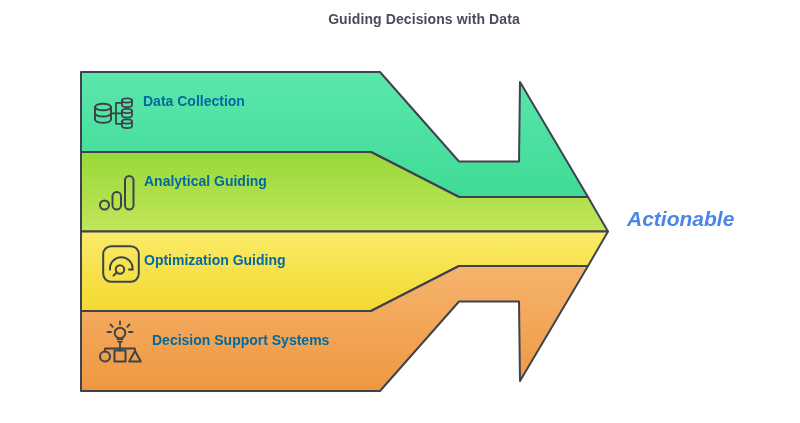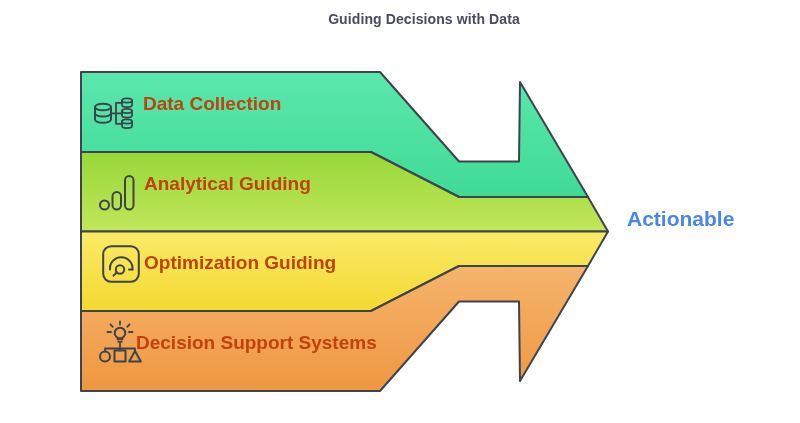--- a/index.html
+++ b/index.html
@@ -11,25 +11,25 @@
   .diagram-title{
     position:absolute;left:45px;top:11px;width:686px;text-align:center;
     font-size:14px;font-weight:bold;color:#4A4B60;letter-spacing:.1px;
   }
   .shape-svg{position:absolute;left:0;top:0;}
   .shape-path{stroke-width:2;stroke-linejoin:round;}
   .band-icon{position:absolute;}
   .icon-stroke{fill:none;stroke:#3E434B;stroke-width:2;stroke-linecap:round;stroke-linejoin:round;}
   .icon-stroke-thin{fill:none;stroke:#3E434B;stroke-width:1.8;stroke-linecap:round;stroke-linejoin:round;}
   .band-label{
-    position:absolute;font-size:19px;font-weight:bold;color:#c2410c;white-space:nowrap;
+    position:absolute;font-size:14px;font-weight:bold;color:#0369a1;white-space:nowrap;
   }
   .outcome{
     position:absolute;left:591px;top:206px;
-    font-size:21px;line-height:25px;font-weight:bold;color:#4A86E8;white-space:nowrap;
+    font-size:21px;line-height:25px;font-weight:bold;color:#4A86E8;white-space:nowrap;font-style:italic;
   }
 </style>
 </head>
 <body>
 
 <div class="stage">
 
   <div class="diagram-title">Guiding Decisions with Data</div>
 
   <svg class="shape-svg" width="800" height="423" viewBox="0 0 800 423">
@@ -93,19 +93,19 @@
     <g>
       <path class="icon-stroke-thin" d="M25,1.5 V4.5 M15.5,4.5 L17.8,6.8 M34.5,4.5 L32.2,6.8 M12.5,12 H16 M34,12 H37.5"></path>
     </g>
     <circle class="icon-stroke" cx="25" cy="13" r="5.3"></circle>
     <path class="icon-stroke-thin" d="M22.5,19.3 H27.5 M23.2,21.8 H26.8"></path>
     <path class="icon-stroke-thin" d="M25,23.5 V26.5 M10,28.5 H40 M10,28.5 V31.5 M25,26.5 V30.5 M40,28.5 V31.5"></path>
     <circle class="icon-stroke" cx="10" cy="36.5" r="5"></circle>
     <rect class="icon-stroke" x="19.5" y="30.5" width="11" height="11"></rect>
     <path class="icon-stroke" d="M40,31 L45.8,41.5 H34.2 Z"></path>
   </svg>
-  <div class="band-label" style="left:100px;top:332px">Decision Support Systems</div>
+  <div class="band-label" style="left:116px;top:332px">Decision Support Systems</div>
 
   <div class="outcome">
     <div>Actionable</div>
   </div>
 
 </div>
 
 </body></html>

